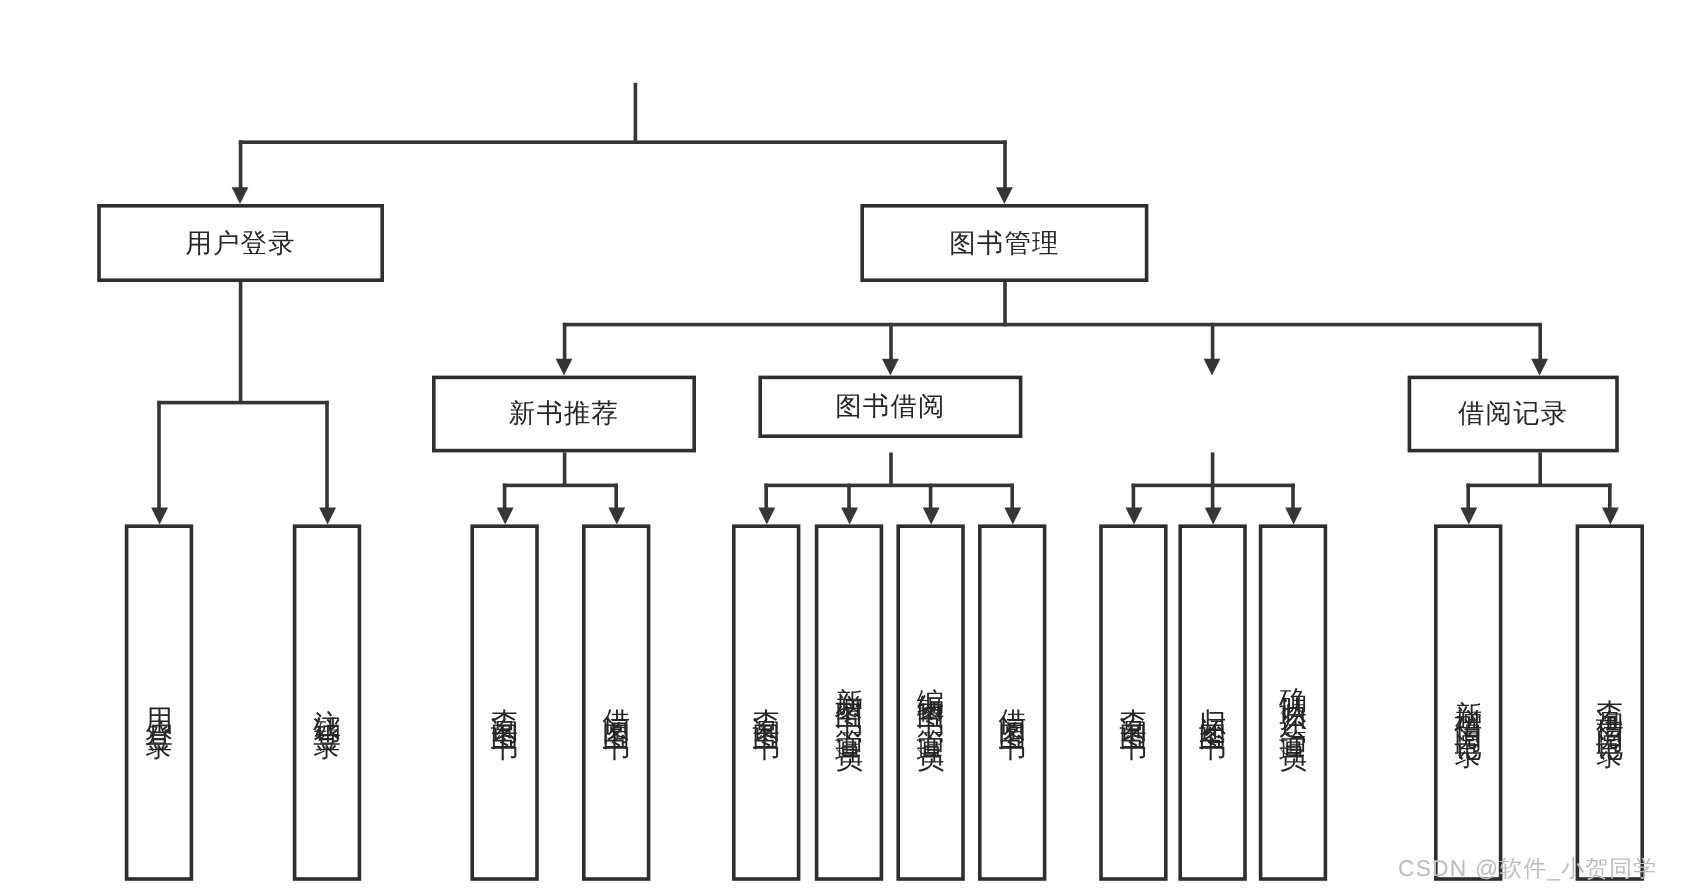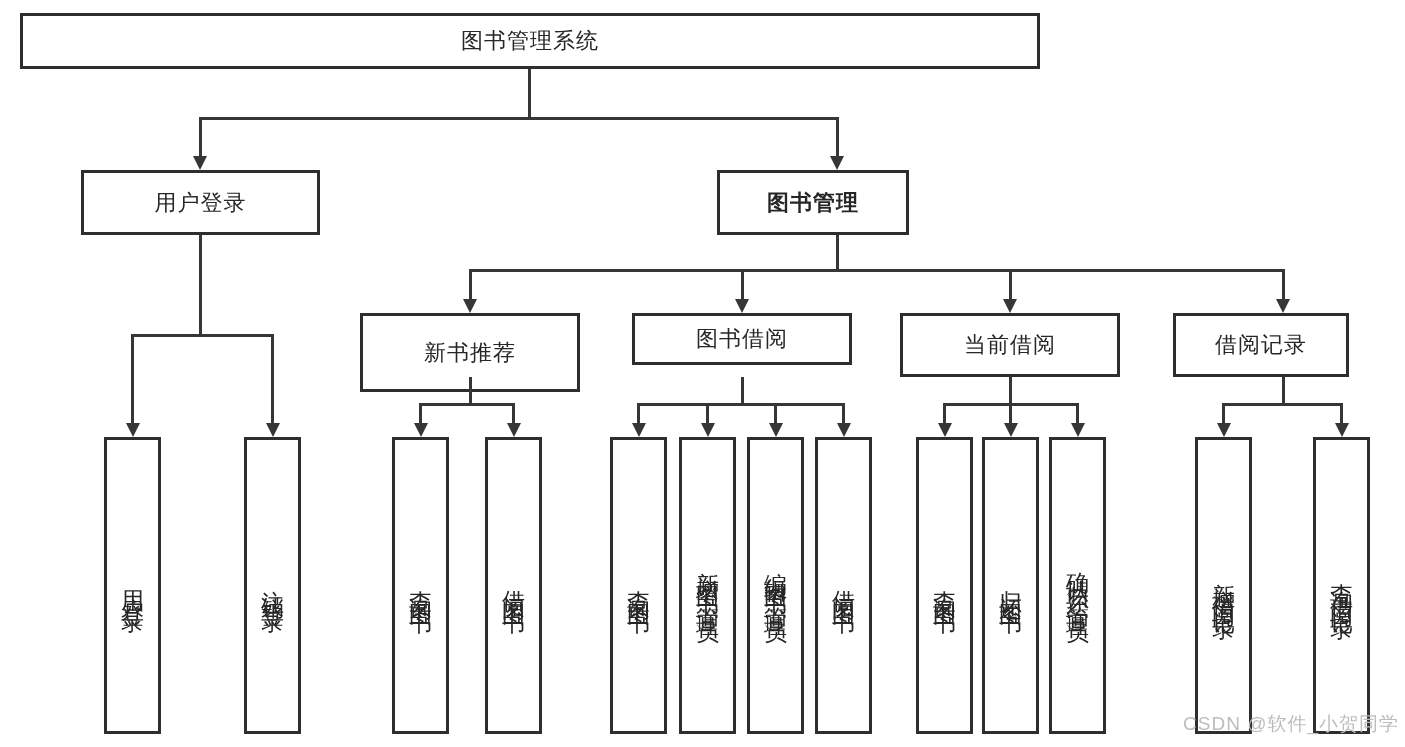--- a/index.html
+++ b/index.html
@@ -48,57 +48,51 @@
   .hl { position: absolute; height: 3px; background: #363636; }
   .arw {
     position: absolute;
     width: 0; height: 0;
     border-left: 7px solid transparent;
     border-right: 7px solid transparent;
     border-top: 14px solid #363636;
   }
   .watermark {
     position: absolute;
-    right: 6px;
+    right: 24px;
     bottom: 10px;
     font-size: 19px;
     color: #bcbcbc;
     letter-spacing: 1px;
     z-index: 5;
     white-space: nowrap;
   }
 </style>
 </head>
 <body>
 
 <div class="canvas">
 
-  <div class="node" style="left:20px; top:13px; width:1020px; height:56px;">
-    <span>图书管理系统</span>
-  </div>
 
   <div class="node" style="left:81px; top:170px; width:239px; height:65px;">
     <span>用户登录</span>
   </div>
 
-  <div class="node" style="left:717px; top:170px; width:192px; height:65px;font-weight:bold;">
+  <div class="node" style="left:717px; top:170px; width:240px; height:65px;">
     <span>图书管理</span>
   </div>
 
-  <div class="node" style="left:360px; top:313px; width:220px; height:79px;">
+  <div class="node" style="left:360px; top:313px; width:220px; height:64px;">
     <span>新书推荐</span>
   </div>
 
   <div class="node" style="left:632px; top:313px; width:220px; height:52px;">
     <span>图书借阅</span>
   </div>
 
-  <div class="node" style="left:900px; top:313px; width:220px; height:64px;">
-    <span>当前借阅</span>
-  </div>
 
   <div class="node" style="left:1173px; top:313px; width:176px; height:64px;">
     <span>借阅记录</span>
   </div>
 
   <div class="leaf" style="left:104px;">
     <span class="vtext">用户登录</span>
   </div>
   <div class="leaf" style="left:244px;">
     <span class="vtext">注销登录</span>

